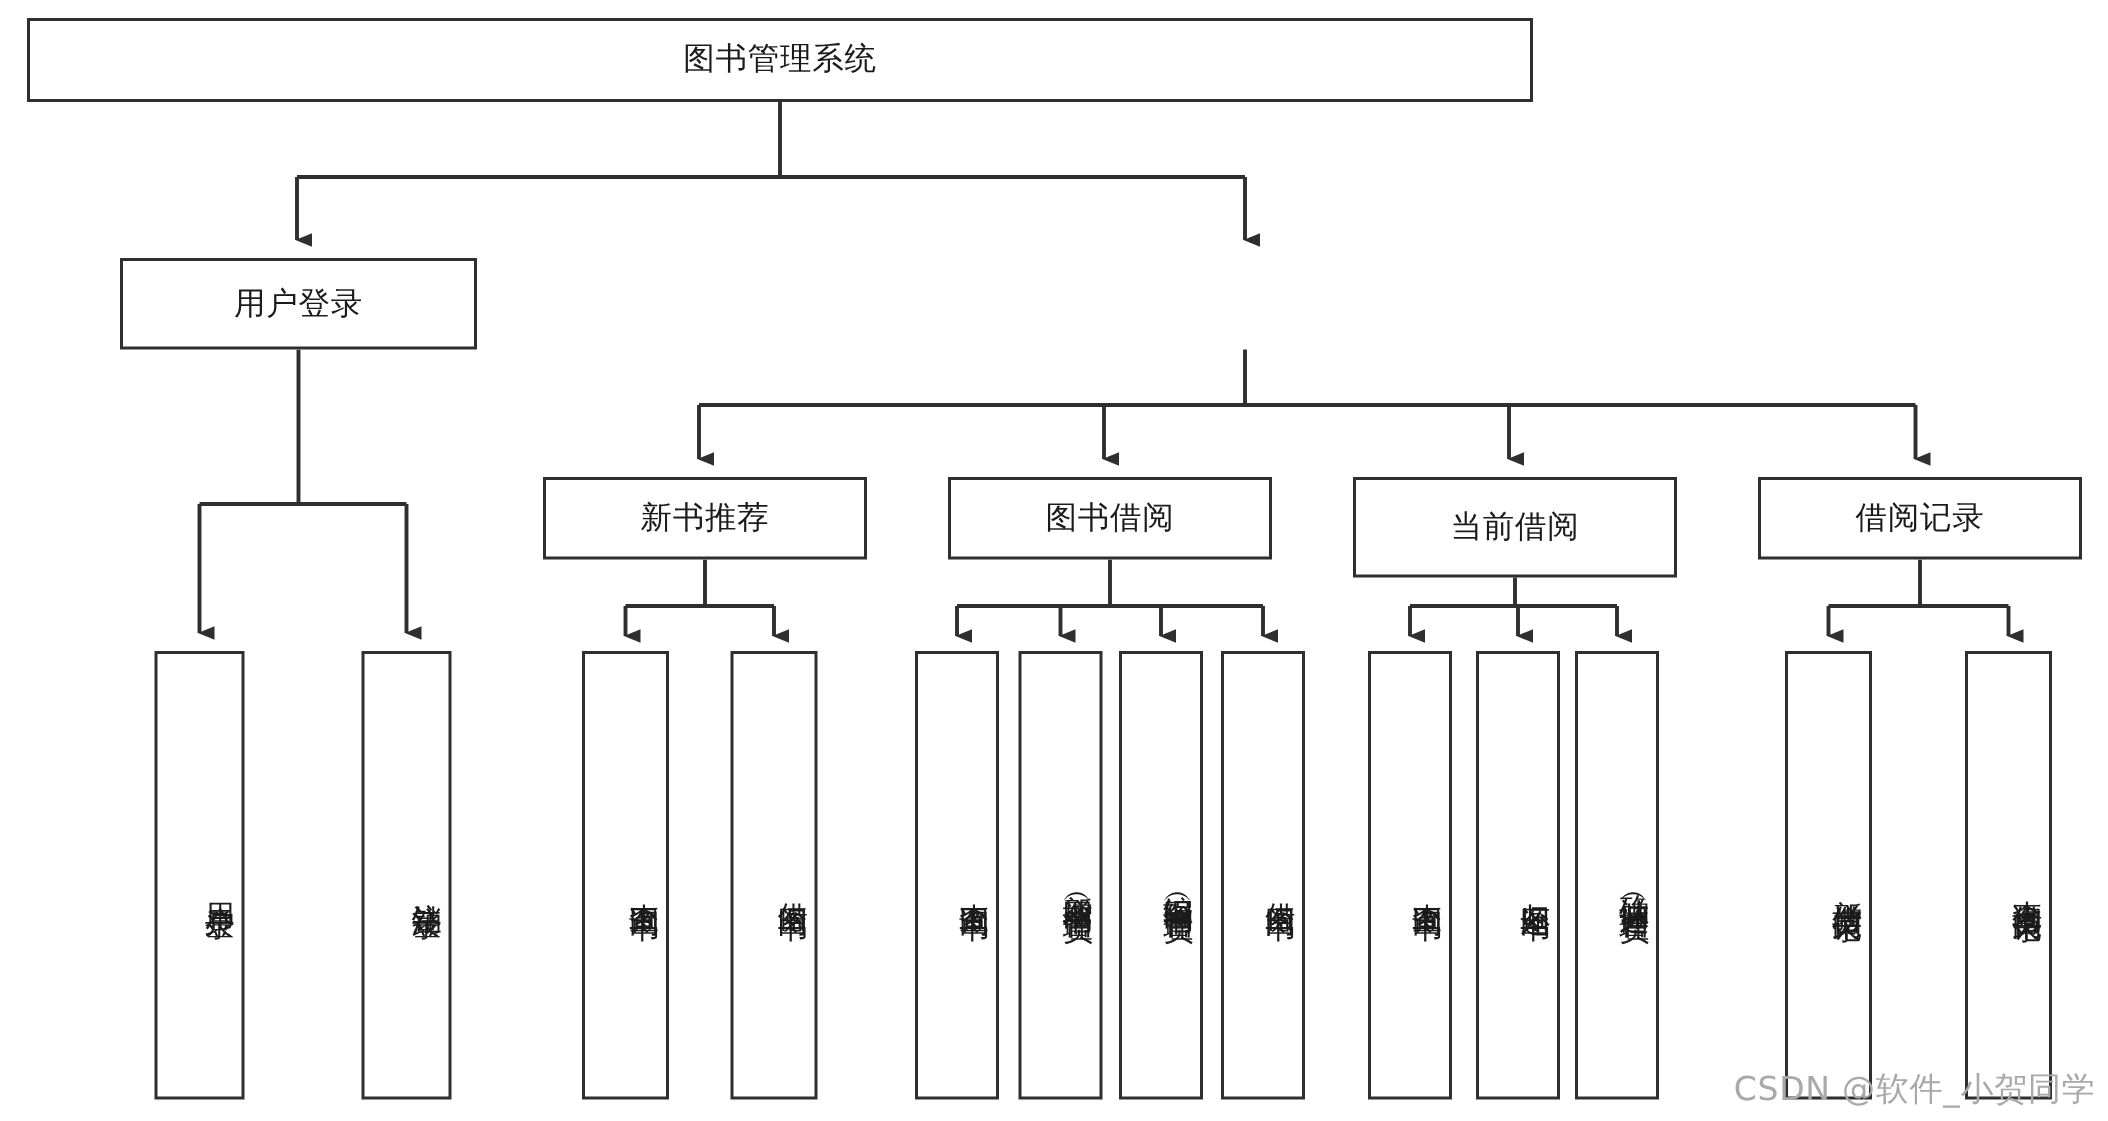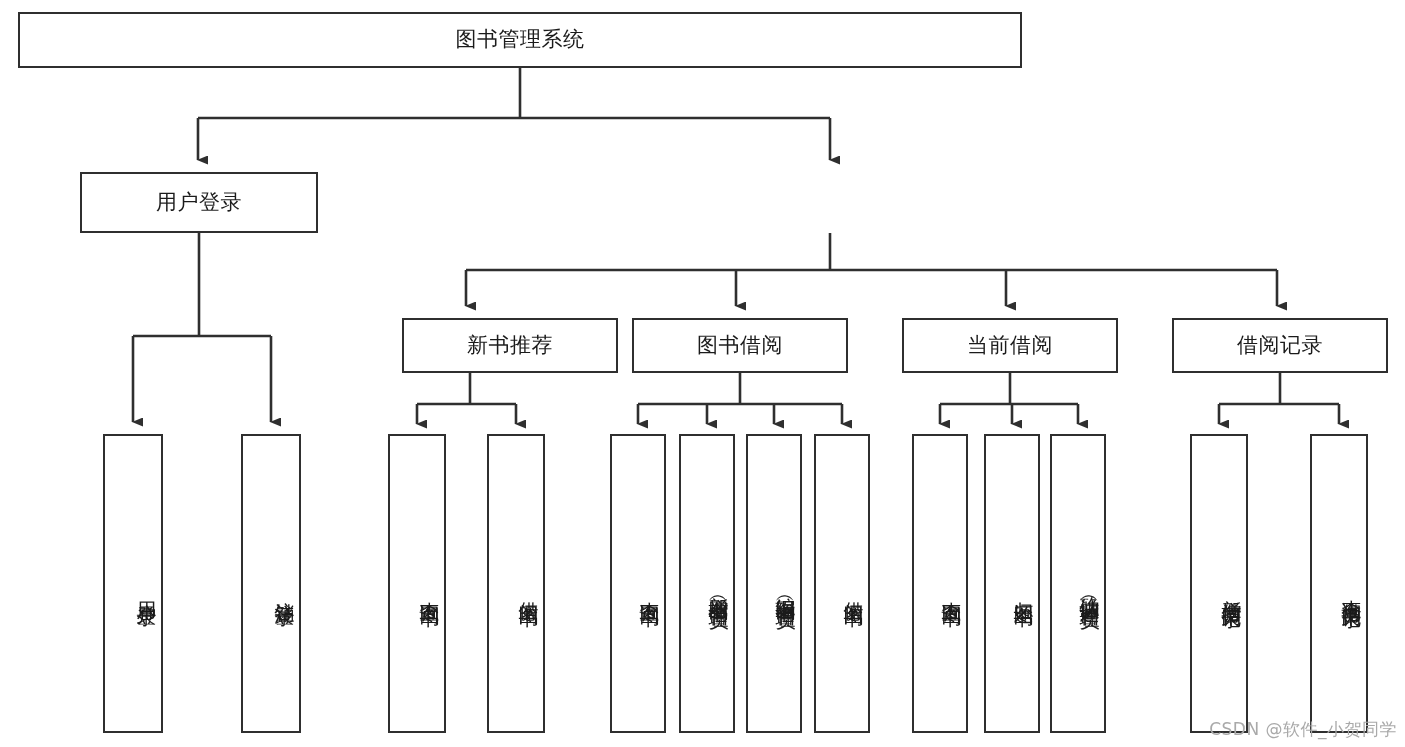--- a/index.html
+++ b/index.html
@@ -52,21 +52,21 @@
   }
   .node.vert .label {
     writing-mode: vertical-rl;
     text-orientation: upright;
     white-space: nowrap;
   }
   .watermark {
     position: absolute;
     right: 8px;
     bottom: 6px;
-    font-size: 17px;
+    font-size: 22px;
     color: #a9a9a9;
     letter-spacing: 0.5px;
     white-space: nowrap;
   }
 </style>
 </head>
 <body>
 
 <div id="diagram-root">
 
@@ -124,27 +124,27 @@
   </svg>
 
   <div class="node horiz" style="left:18px; top:12px; width:1004px; height:56px;">
     <span class="label">图书管理系统</span>
   </div>
 
   <div class="node horiz" style="left:80px; top:172px; width:238px; height:61px;">
     <span class="label">用户登录</span>
   </div>
 
-  <div class="node horiz" style="left:362px; top:318px; width:216px; height:55px;margin-left:40px;">
+  <div class="node horiz" style="left:362px; top:318px; width:216px; height:55px;">
     <span class="label">新书推荐</span>
   </div>
   <div class="node horiz" style="left:632px; top:318px; width:216px; height:55px;align-items:center;">
     <span class="label">图书借阅</span>
   </div>
-  <div class="node horiz" style="left:902px; top:318px; width:216px; height:55px;">
+  <div class="node horiz" style="left:902px; top:318px; width:216px; height:67px;">
     <span class="label">当前借阅</span>
   </div>
   <div class="node horiz" style="left:1172px; top:318px; width:216px; height:55px;">
     <span class="label">借阅记录</span>
   </div>
 
   <div class="node vert" style="left:103px; top:434px; width:60px; height:299px;">
     <span class="label">用户登录</span>
   </div>
   <div class="node vert" style="left:241px; top:434px; width:60px; height:299px;">

